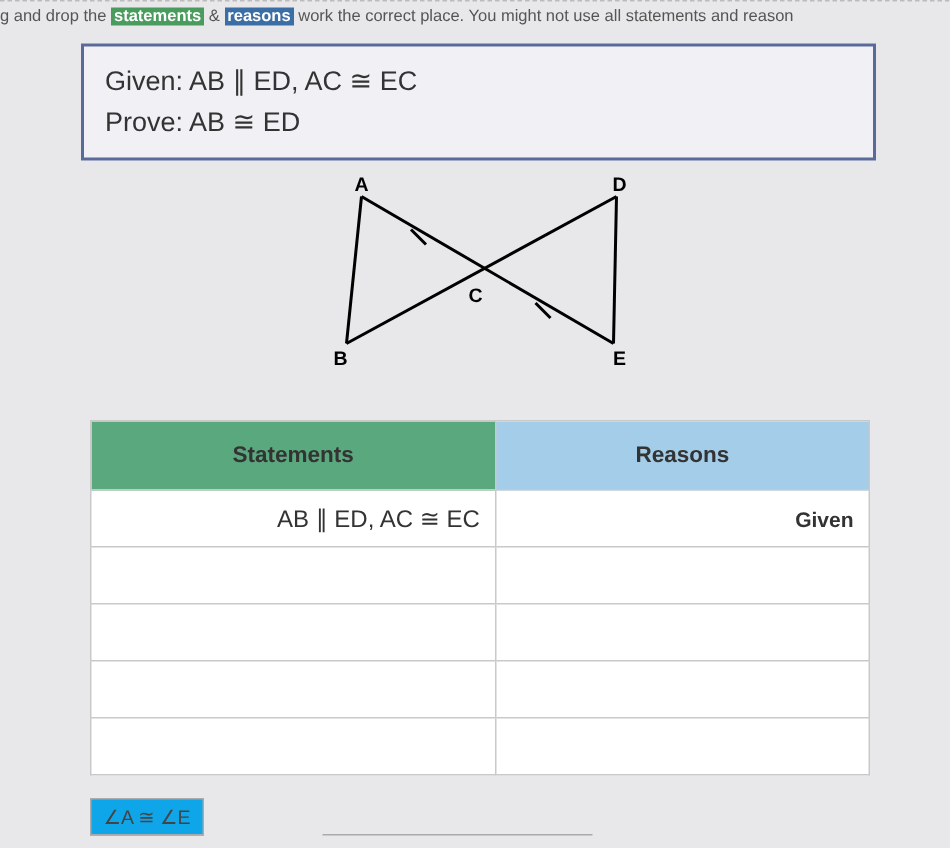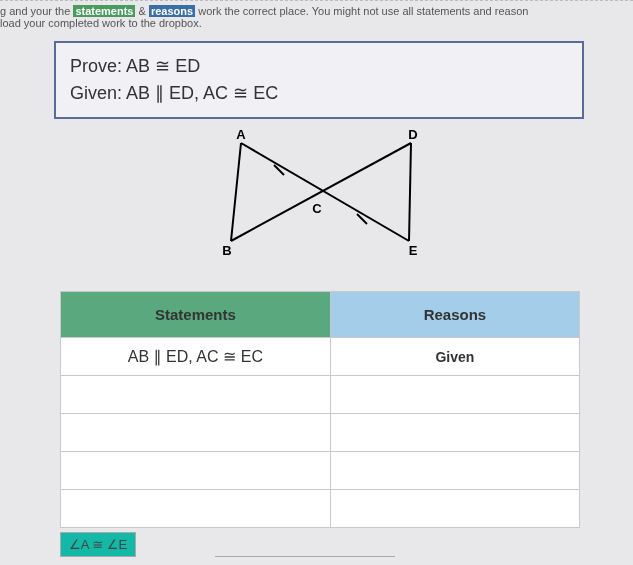--- a/index.html
+++ b/index.html
@@ -51,21 +51,21 @@
     }
     .proof-table {
       margin: 22px 0 0 60px;
       width: 520px;
       border-collapse: collapse;
       background: #fff;
     }
     .proof-table th, .proof-table td {
       border: 1px solid #c9c9c9;
       height: 38px;
-      text-align: center;
+      text-align: right;
       padding: 0 10px;
       font-size: 14px;
       color: #333;
     }
     .proof-table th {
       height: 46px;
       font-size: 15px;
       font-weight: bold;
       text-align: center;
     }
@@ -77,44 +77,43 @@
       background: #a3cde8;
       color: #333;
     }
     .proof-table td.stmt { width: 52%; font-size: 16px; }
     .proof-table td.rsn  { width: 48%; font-weight: bold; }
     .tile {
       position: absolute;
       bottom: 8px;
       left: 60px;
       border: 1px solid #aaa;
-      background: #14b8a6;
+      background: #0ea5e9;
       font-size: 13px;
       padding: 4px 8px;
       color: #444;
     }
     .tile2 {
       position: absolute;
       bottom: 8px;
       left: 215px;
       border-top: 1px solid #aaa;
       width: 180px;
     }
   </style>
 </head>
 <body>
 
 <div class="instructions">
-  <span>g and your the </span><span class="statements-tag">statements</span><span> &amp; </span><span class="reasons-tag">reasons</span><span> work the correct place. You might not use all statements and reason</span><br>
-  <span>load your completed work to the dropbox.</span>
+  <span>g and drop the </span><span class="statements-tag">statements</span><span> &amp; </span><span class="reasons-tag">reasons</span><span> work the correct place. You might not use all statements and reason</span><br>
 </div>
 
 <div class="given-box">
+  <div>Given: AB ∥ ED, AC ≅ EC</div>
   <div>Prove: AB ≅ ED</div>
-  <div>Given: AB ∥ ED, AC ≅ EC</div>
 </div>
 
 <div class="diagram-wrap">
   <svg class="diagram" width="260" height="140" viewBox="0 0 260 140">
 
     <line x1="54" y1="18" x2="44" y2="116" stroke="#000" stroke-width="2"></line>
     <line x1="224" y1="18" x2="222" y2="116" stroke="#000" stroke-width="2"></line>
     <line x1="54" y1="18" x2="222" y2="116" stroke="#000" stroke-width="2"></line>
     <line x1="44" y1="116" x2="224" y2="18" stroke="#000" stroke-width="2"></line>
 

